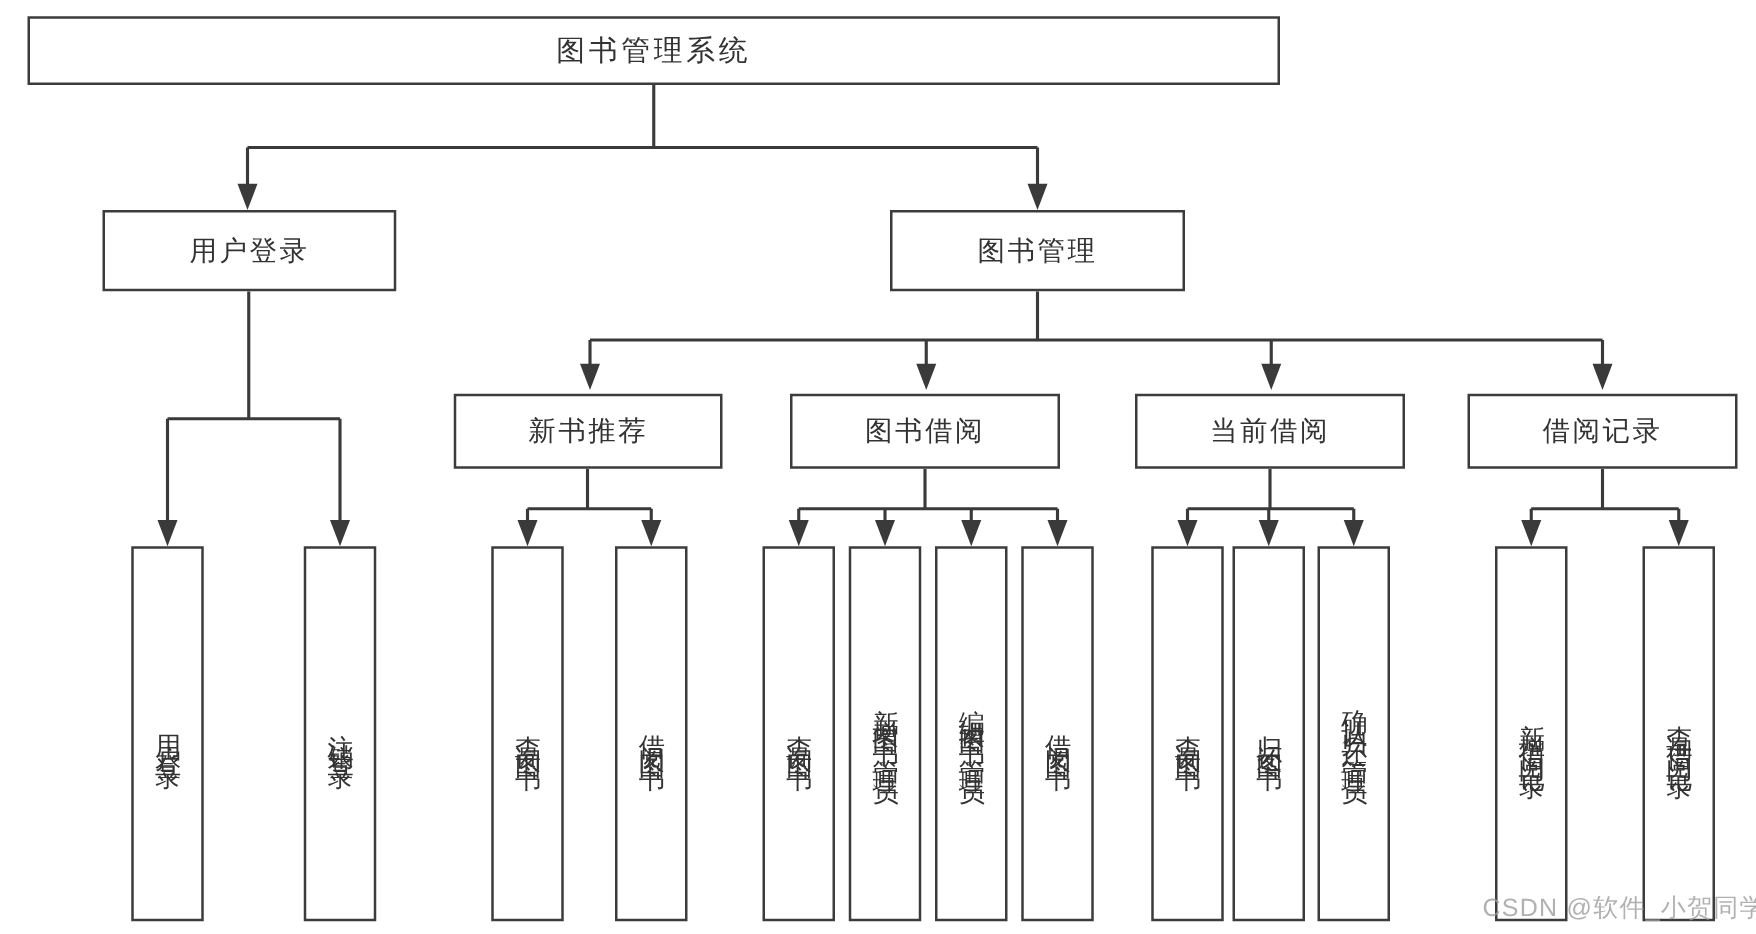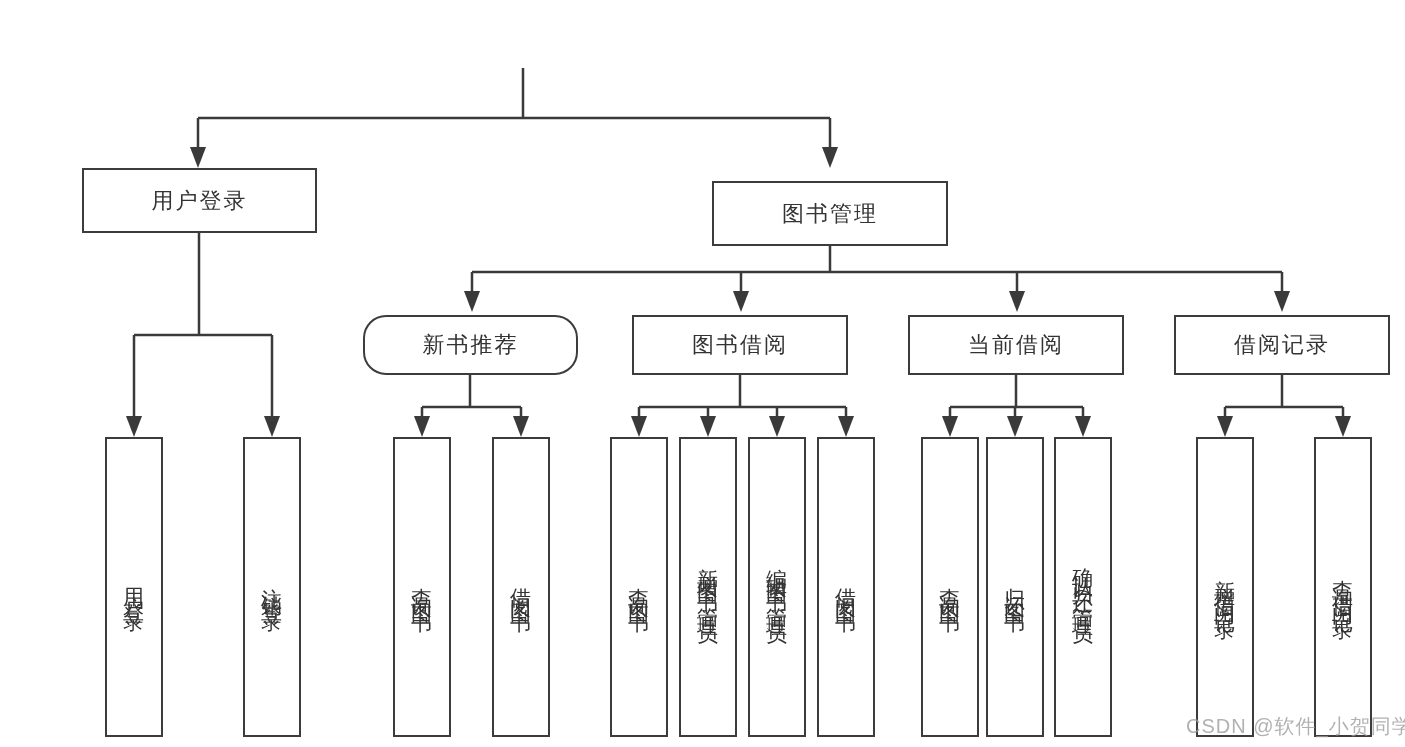--- a/index.html
+++ b/index.html
@@ -88,29 +88,32 @@
     <path d="M1016 375 V407 M950 407 H1083 M950 407 V418 M1015 407 V418 M1083 407 V418"></path>
     <polygon points="942,416 958,416 950,437"></polygon>
     <polygon points="1007,416 1023,416 1015,437"></polygon>
     <polygon points="1075,416 1091,416 1083,437"></polygon>
 
     <path d="M1282 375 V407 M1225 407 H1343 M1225 407 V418 M1343 407 V418"></path>
     <polygon points="1217,416 1233,416 1225,437"></polygon>
     <polygon points="1335,416 1351,416 1343,437"></polygon>
   </svg>
 
+  <div class="node box-root">
+    <span class="hlabel">图书管理系统</span>
+  </div>
 
   <div class="node lvl2" style="left:82px;width:235px;">
     <span class="hlabel">用户登录</span>
   </div>
-  <div class="node lvl2" style="left:712px;width:236px;margin-top:13px;">
+  <div class="node lvl2" style="left:712px;width:236px;">
     <span class="hlabel">图书管理</span>
   </div>
 
-  <div class="node lvl3" style="left:363px;width:215px;border-radius:23px;">
+  <div class="node lvl3" style="left:363px;width:215px;">
     <span class="hlabel">新书推荐</span>
   </div>
   <div class="node lvl3" style="left:908px;width:216px;">
     <span class="hlabel">当前借阅</span>
   </div>
   <div class="node lvl3" style="left:632px;width:216px;">
     <span class="hlabel">图书借阅</span>
   </div>
   <div class="node lvl3" style="left:1174px;width:216px;">
     <span class="hlabel">借阅记录</span>

